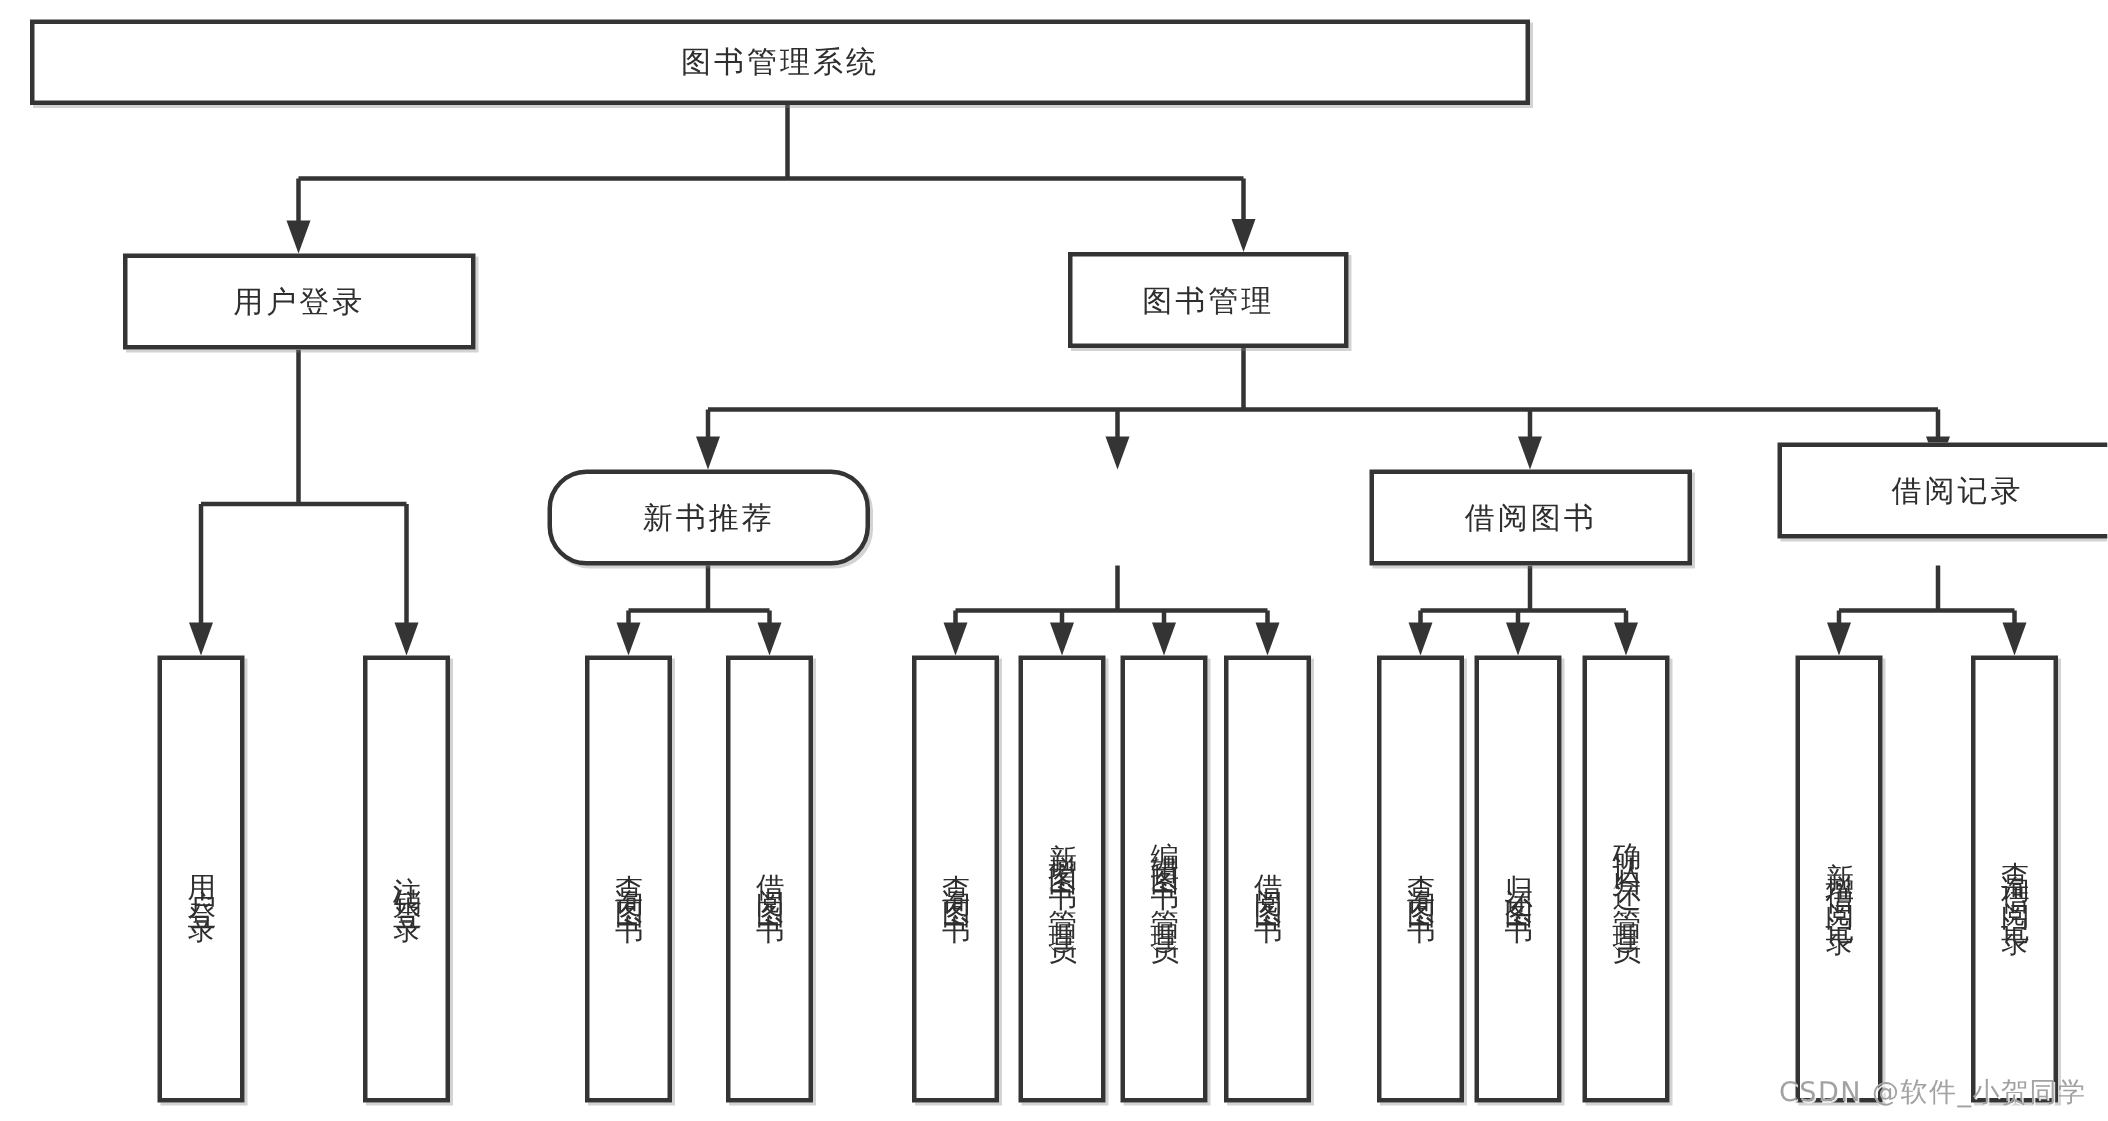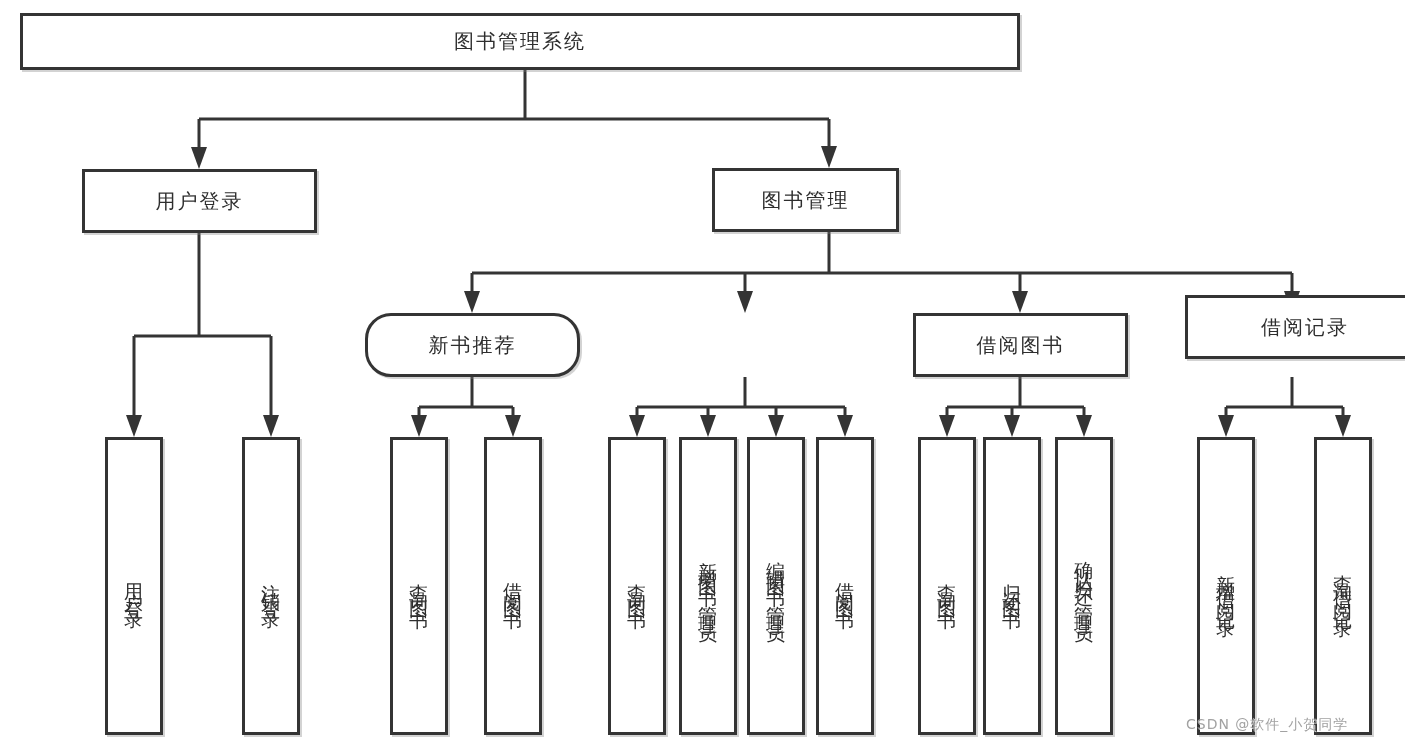--- a/index.html
+++ b/index.html
@@ -65,21 +65,21 @@
   .p-c9  { left: 918px;  }
   .p-c10 { left: 983px;  }
   .p-c11 { left: 1055px; }
   .p-c12 { left: 1197px; }
   .p-c13 { left: 1314px; }
 
   .watermark {
     position: absolute;
     left: 1186px;
     top: 716px;
-    font-size: 14px;
+    font-size: 18px;
     color: #a2a2a2;
     letter-spacing: 1px;
     white-space: nowrap;
     z-index: 5;
     text-shadow: 1px 1px 0 rgba(255,255,255,0.85);
   }
 </style>
 </head>
 <body>
 

